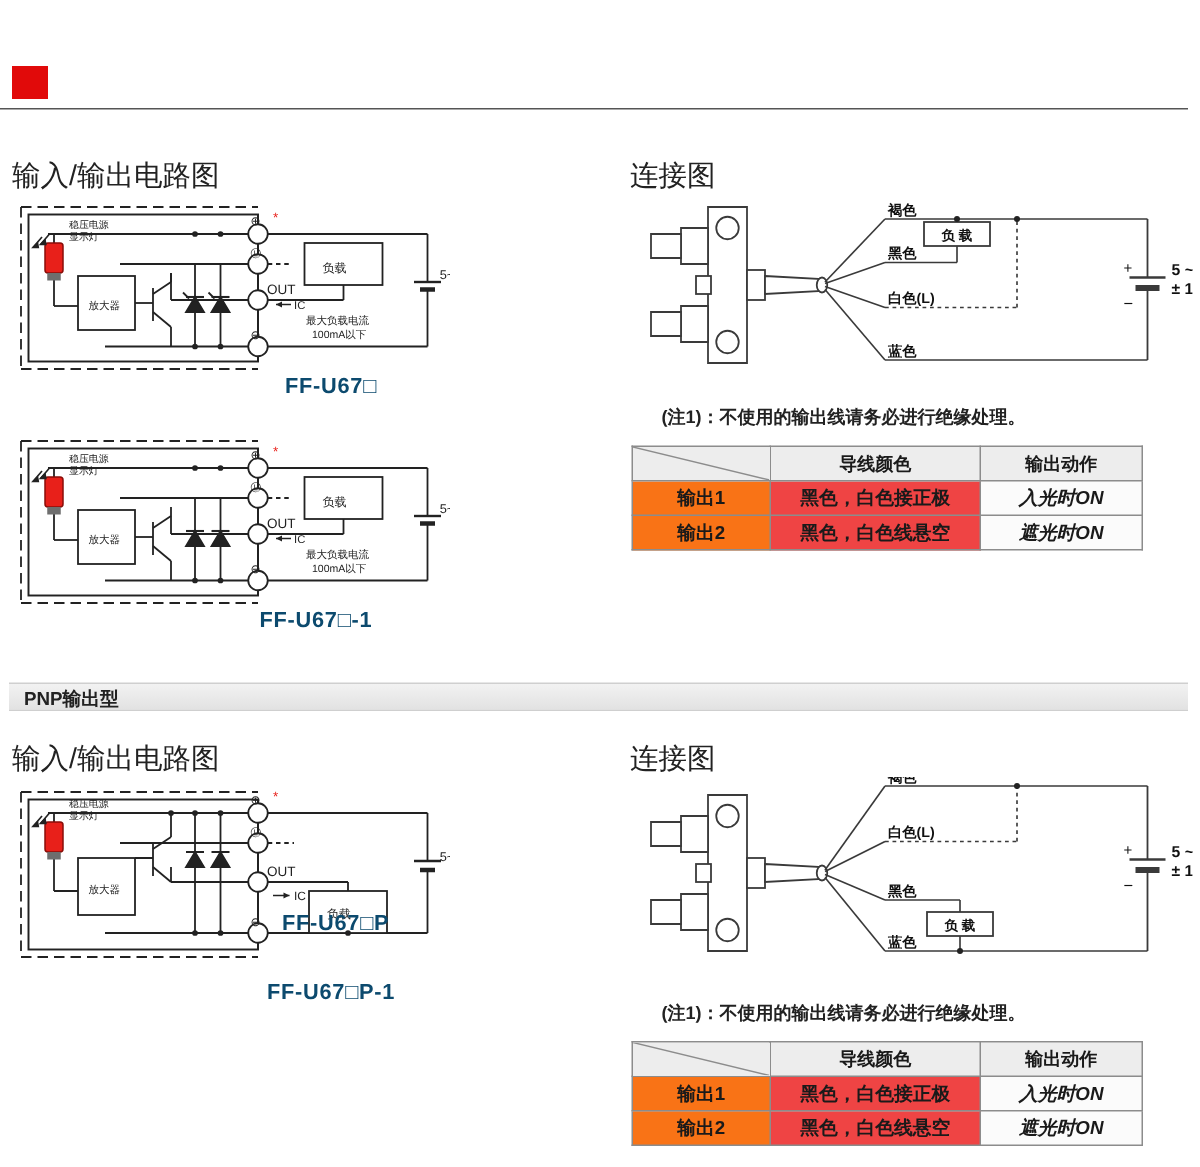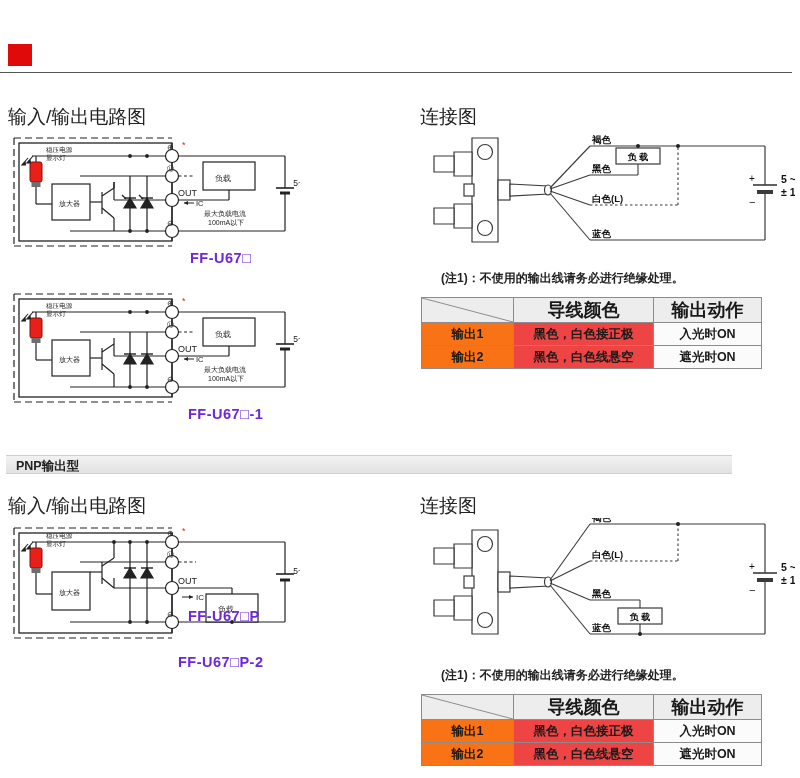--- a/index.html
+++ b/index.html
@@ -46,21 +46,21 @@
   
   .sub-head {
     position: absolute;
     font-size: 19px;
     color: #222;
     white-space: nowrap;
   }
   .band-head {
     position: absolute;
     left: 6px;
-    width: 726px; height: 19px;
+    width: 786px; height: 19px;
     background: linear-gradient(to bottom,#f2f2f2,#e2e2e2);
     border-top: 1px solid #cfcfcf;
     border-bottom: 1px solid #cfcfcf;
     padding-left: 36px;
   }
   .band-head span {
     position: absolute;
     left: 10px; top: 2px;
     font-size: 12.5px;
     font-weight: bold;
@@ -72,21 +72,21 @@
   .circuit {
     position: absolute;
     width: 300px; height: 130px;
   }
   .circuit svg { display:block; }
 
   .model-label {
     position: absolute;
     font-size: 14.5px;
     font-weight: bold;
-    color: #6d28d9;
+    color: #0c4a6e;
     white-space: nowrap;
     letter-spacing: .5px;
     text-align: center;
   }
 
   
   .conn { position: absolute; }
   .conn svg { display: block; }
 
   .note {
@@ -106,24 +106,24 @@
     background: #fff;
   }
   table.wiretable td, table.wiretable th {
     border: 1px solid #8c8c8c;
     text-align: center;
     font-weight: bold;
     color: #1a1a1a;
     padding: 0;
     height: 23px;
   }
-  table.wiretable th { background: #ededed; font-size: 18px; margin-top: 36px; }
+  table.wiretable th { background: #ededed; font-size: 12px; margin-top: 36px; }
   table.wiretable td.rowhead { background: #f97316; width: 92px; }
   table.wiretable td.colors { width: 140px; background:#ef4444; }
-  table.wiretable td.action { width: 108px; background:#fbfbfb; }
+  table.wiretable td.action { width: 108px; background:#fbfbfb;font-style:italic; }
   table.wiretable th.corner {
     width: 92px;
     background: #ededed;
     position: relative;
     overflow: hidden;
   }
   table.wiretable th.corner .diag {
     position: absolute; left: 0; top: 0;
     width: 100%; height: 100%;
   }
@@ -299,21 +299,21 @@
     <text x="194" y="84" font-size="7" fill="#222" font-family="'Liberation Sans',sans-serif">最大负载电流</text>
     <text x="198" y="93" font-size="7" fill="#222" font-family="'Liberation Sans',sans-serif">100mA以下</text>
     <text x="286" y="44" font-size="8.5" fill="#222" font-family="'Liberation Sans',sans-serif" text-anchor="end" transform="translate(18,0)">DC</text>
     <text x="286" y="54" font-size="8.5" fill="#222" font-family="'Liberation Sans',sans-serif" text-anchor="end" transform="translate(22,0)">5~24V</text>
     <text x="157" y="18" font-size="8" fill="#222" font-family="'Liberation Sans',sans-serif">⊕</text>
     <text x="172" y="16" font-size="9" fill="#e8201a" font-family="'Liberation Sans',sans-serif">*</text>
     <text x="157" y="39" font-size="7" fill="#222" font-family="'Liberation Sans',sans-serif">Ⓛ</text>
     <text x="157" y="94" font-size="8" fill="#222" font-family="'Liberation Sans',sans-serif">⊖</text>
   </svg>
 </div>
-<div class="model-label" style="left:188px; top:406px;">FF-U67□-1</div>
+<div class="model-label" style="left:173px; top:406px;">FF-U67□-1</div>
 
 <div class="conn" style="left:420px; top:130px;">
   <svg width="375" height="135" viewBox="0 0 375 135">
 
     <g fill="#fff" stroke="#3a3a3a" stroke-width="1.2">
       <path d="M52,8 L78,8 L78,112 L52,112 Z"></path>
       <path d="M52,22 L34,22 L34,46 L52,46 Z"></path>
       <path d="M52,74 L34,74 L34,98 L52,98 Z"></path>
       <path d="M14,26 L34,26 L34,42 L14,42 Z"></path>
       <path d="M14,78 L34,78 L34,94 L14,94 Z"></path>
@@ -468,21 +468,21 @@
       <polygon points="183,77 179,75 179,79" fill="#222"></polygon>
     <text x="286" y="44" font-size="8.5" fill="#222" font-family="'Liberation Sans',sans-serif" text-anchor="end" transform="translate(18,0)">DC</text>
     <text x="286" y="54" font-size="8.5" fill="#222" font-family="'Liberation Sans',sans-serif" text-anchor="end" transform="translate(22,0)">5~24V</text>
     <text x="157" y="16" font-size="8" fill="#222" font-family="'Liberation Sans',sans-serif">⊕</text>
     <text x="172" y="14" font-size="9" fill="#e8201a" font-family="'Liberation Sans',sans-serif">*</text>
     <text x="157" y="37" font-size="7" fill="#222" font-family="'Liberation Sans',sans-serif">Ⓛ</text>
     <text x="157" y="97" font-size="8" fill="#222" font-family="'Liberation Sans',sans-serif">⊖</text>
   </svg>
 </div>
 <div class="model-label" style="left:188px; top:608px;">FF-U67□P</div>
-<div class="model-label" style="left:178px; top:654px;">FF-U67□P-2</div>
+<div class="model-label" style="left:178px; top:654px;">FF-U67□P-1</div>
 
 <div class="conn" style="left:420px; top:518px;">
   <svg width="375" height="135" viewBox="0 0 375 135">
     <g fill="#fff" stroke="#3a3a3a" stroke-width="1.2">
       <path d="M52,12 L78,12 L78,116 L52,116 Z"></path>
       <path d="M52,26 L34,26 L34,50 L52,50 Z"></path>
       <path d="M52,78 L34,78 L34,102 L52,102 Z"></path>
       <path d="M14,30 L34,30 L34,46 L14,46 Z"></path>
       <path d="M14,82 L34,82 L34,98 L14,98 Z"></path>
       <rect x="44" y="58" width="10" height="12"></rect>

